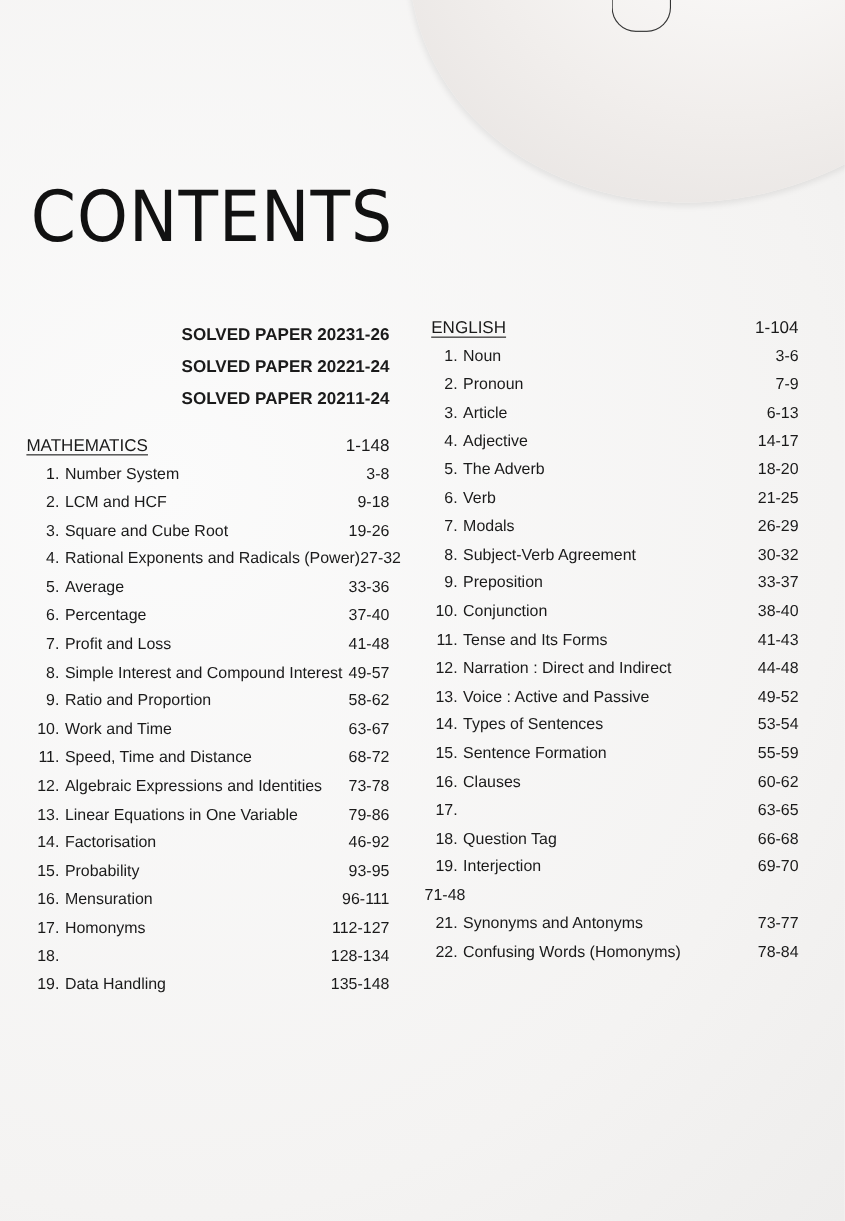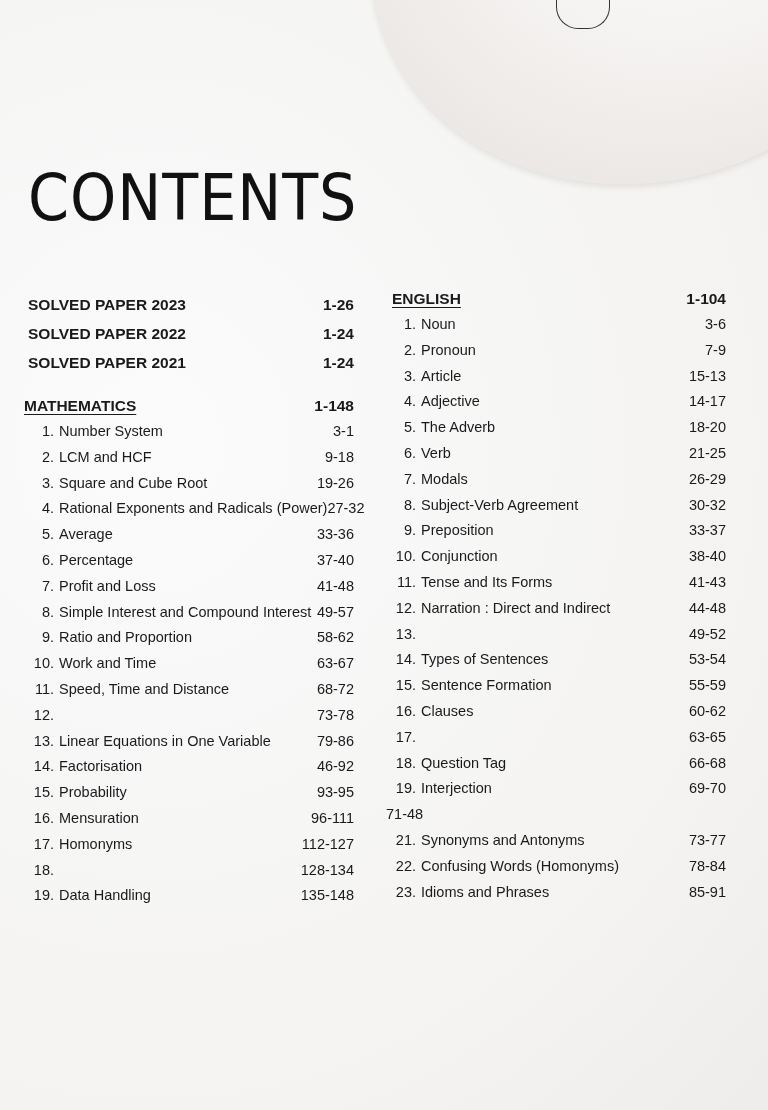--- a/index.html
+++ b/index.html
@@ -38,27 +38,27 @@
   .col-right { left: 386px; top: 286px; width: 340px; }
   .row {
     display: flex; justify-content: space-between; align-items: baseline;
     font-size: 14.5px; height: 25.8px; line-height: 25.8px;
     white-space: nowrap;
   }
   .row .lbl { display: flex; }
   .row .num { display: inline-block; width: 30px; text-align: right; padding-right: 5px; }
   .row .pg { text-align: right; }
   .paper-row {
-    display: flex; justify-content: space-between;
+    display: flex; justify-content: flex-end;
     font-size: 15.5px; font-weight: 700; height: 29px; line-height: 29px;
     padding-left: 4px;
   }
   .section-head {
     display: flex; justify-content: space-between;
-    font-size: 15.5px; font-weight: 700; height: 26px; line-height: 26px;
+    font-size: 15.5px; font-weight: 400; height: 26px; line-height: 26px;
   }
   .section-head .head-label { text-decoration: underline; text-underline-offset: 3px; }
   .spacer { height: 16px; }
   .col-right .row .num { width: 30px; }
   .col-right .section-head { padding-left: 6px; }
 </style>
 </head>
 <body>
 
 <div class="page-bg"></div>
@@ -87,21 +87,21 @@
     <span class="head-label">MATHEMATICS</span>
     <span>1-148</span>
   </div>
 
   <div id="math-list">
       <div class="row">
         <span class="lbl">
           <span class="num">1.</span>
           <span>Number System</span>
         </span>
-        <span class="pg">3-1</span>
+        <span class="pg">3-8</span>
       </div>
       <div class="row">
         <span class="lbl">
           <span class="num">2.</span>
           <span>LCM and HCF</span>
         </span>
         <span class="pg">9-18</span>
       </div>
       <div class="row">
         <span class="lbl">
@@ -162,20 +162,21 @@
       <div class="row">
         <span class="lbl">
           <span class="num">11.</span>
           <span>Speed, Time and Distance</span>
         </span>
         <span class="pg">68-72</span>
       </div>
       <div class="row">
         <span class="lbl">
           <span class="num">12.</span>
+          <span>Algebraic Expressions and Identities</span>
         </span>
         <span class="pg">73-78</span>
       </div>
       <div class="row">
         <span class="lbl">
           <span class="num">13.</span>
           <span>Linear Equations in One Variable</span>
         </span>
         <span class="pg">79-86</span>
       </div>
@@ -241,21 +242,21 @@
           <span class="num">2.</span>
           <span>Pronoun</span>
         </span>
         <span class="pg">7-9</span>
       </div>
       <div class="row">
         <span class="lbl">
           <span class="num">3.</span>
           <span>Article</span>
         </span>
-        <span class="pg">15-13</span>
+        <span class="pg">6-13</span>
       </div>
       <div class="row">
         <span class="lbl">
           <span class="num">4.</span>
           <span>Adjective</span>
         </span>
         <span class="pg">14-17</span>
       </div>
       <div class="row">
         <span class="lbl">
@@ -309,20 +310,21 @@
       <div class="row">
         <span class="lbl">
           <span class="num">12.</span>
           <span>Narration : Direct and Indirect</span>
         </span>
         <span class="pg">44-48</span>
       </div>
       <div class="row">
         <span class="lbl">
           <span class="num">13.</span>
+          <span>Voice : Active and Passive</span>
         </span>
         <span class="pg">49-52</span>
       </div>
       <div class="row">
         <span class="lbl">
           <span class="num">14.</span>
           <span>Types of Sentences</span>
         </span>
         <span class="pg">53-54</span>
       </div>
@@ -370,21 +372,14 @@
         </span>
         <span class="pg">73-77</span>
       </div>
       <div class="row">
         <span class="lbl">
           <span class="num">22.</span>
           <span>Confusing Words (Homonyms)</span>
         </span>
         <span class="pg">78-84</span>
       </div>
-      <div class="row">
-        <span class="lbl">
-          <span class="num">23.</span>
-          <span>Idioms and Phrases</span>
-        </span>
-        <span class="pg">85-91</span>
-      </div>
     </div>
 </div>
 
 </body></html>

